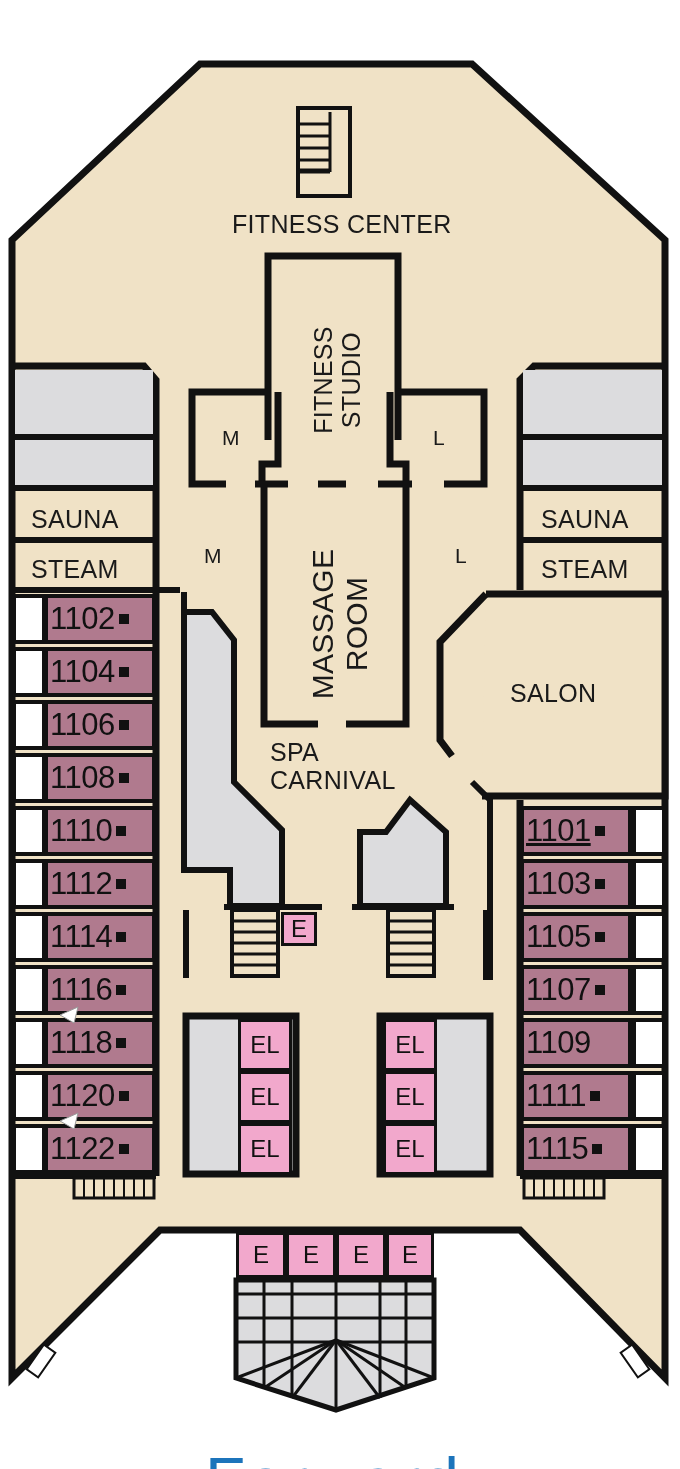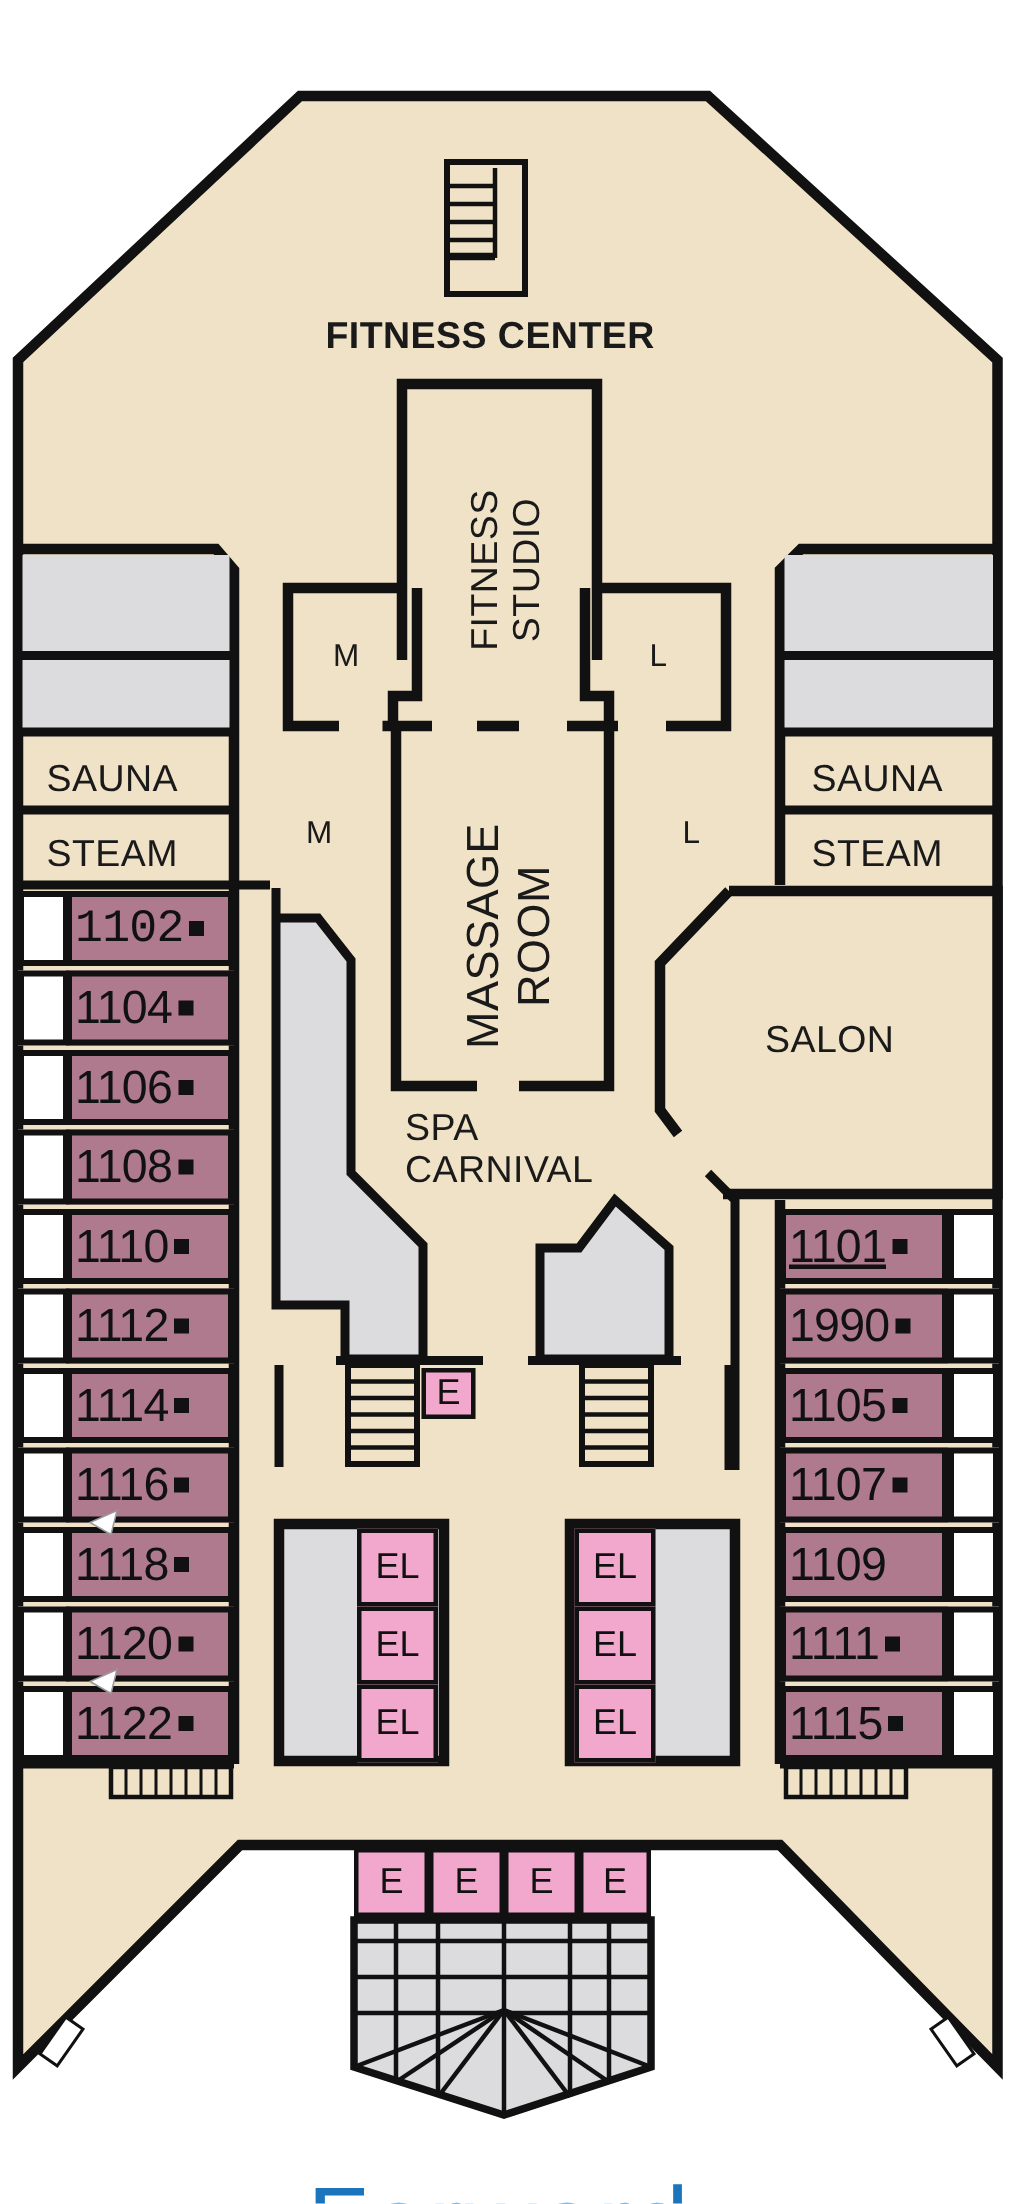--- a/index.html
+++ b/index.html
@@ -139,21 +139,21 @@
     <line x1="264" y1="1388" x2="336" y2="1340" stroke="#111" stroke-width="3"></line>
     <line x1="406" y1="1388" x2="336" y2="1340" stroke="#111" stroke-width="3"></line>
     <line x1="292" y1="1398" x2="336" y2="1340" stroke="#111" stroke-width="3"></line>
     <line x1="380" y1="1398" x2="336" y2="1340" stroke="#111" stroke-width="3"></line>
   </g>
 
   <rect x="34" y="1346" width="14" height="30" fill="#fff" stroke="#111" stroke-width="2" transform="rotate(35 41 1361)"></rect>
   <rect x="628" y="1346" width="14" height="30" fill="#fff" stroke="#111" stroke-width="2" transform="rotate(-35 635 1361)"></rect>
 </svg>
 
-<div class="lbl room-lbl" style="left:217px;top:212px;font-weight:bold;">FITNESS CENTER</div>
+<div class="lbl room-lbl" style="left:232px;top:212px;">FITNESS CENTER</div>
 
 <div class="lbl room-lbl" style="left:298px;top:300px;width:80px;height:130px;">
   <div class="vert" style="position:absolute;left:-26px;top:52px;width:130px;text-align:center;line-height:28px;">
     <div>FITNESS</div>
     <div>STUDIO</div>
   </div>
 </div>
 
 <div class="lbl room-lbl" style="left:300px;top:530px;width:80px;height:160px;">
   <div class="vert" style="position:absolute;left:-40px;top:60px;width:160px;text-align:center;line-height:34px;font-size:30px;">
@@ -176,21 +176,21 @@
 
 <div class="lbl room-lbl" style="left:270px;top:738px;width:140px;text-align:left;line-height:28px;">
   <div>SPA</div>
   <div>CARNIVAL</div>
 </div>
 
 <div class="e-box" style="left:281px;top:912px;width:36px;height:34px;">E</div>
 
 <div>
   <div class="balcony" style="left:12px;top:594px;"></div>
-  <div class="cabin" style="left:44px;top:594px;font-family:Liberation Mono, monospace;">
+  <div class="cabin" style="left:44px;top:594px;">
       <span>1102</span>
       <span class="dot"></span>
     </div>
   <div class="balcony" style="left:12px;top:647px;"></div>
   <div class="cabin" style="left:44px;top:647px;">
       <span>1104</span>
       <span class="dot"></span>
     </div>
   <div class="balcony" style="left:12px;top:700px;"></div>
   <div class="cabin" style="left:44px;top:700px;text-align:right;">
@@ -246,21 +246,21 @@
     </svg>
 </div>
 
 <div>
   <div class="cabin" style="left:520px;top:806px;text-decoration:underline;">
       <span>1101</span>
       <span class="dot"></span>
     </div>
   <div class="balcony" style="left:632px;top:806px;"></div>
   <div class="cabin" style="left:520px;top:859px;">
-      <span>1990</span>
+      <span>1103</span>
       <span class="dot"></span>
     </div>
   <div class="balcony" style="left:632px;top:859px;"></div>
   <div class="cabin" style="left:520px;top:912px;">
       <span>1105</span>
       <span class="dot"></span>
     </div>
   <div class="balcony" style="left:632px;top:912px;"></div>
   <div class="cabin" style="left:520px;top:965px;">
       <span>1107</span>

